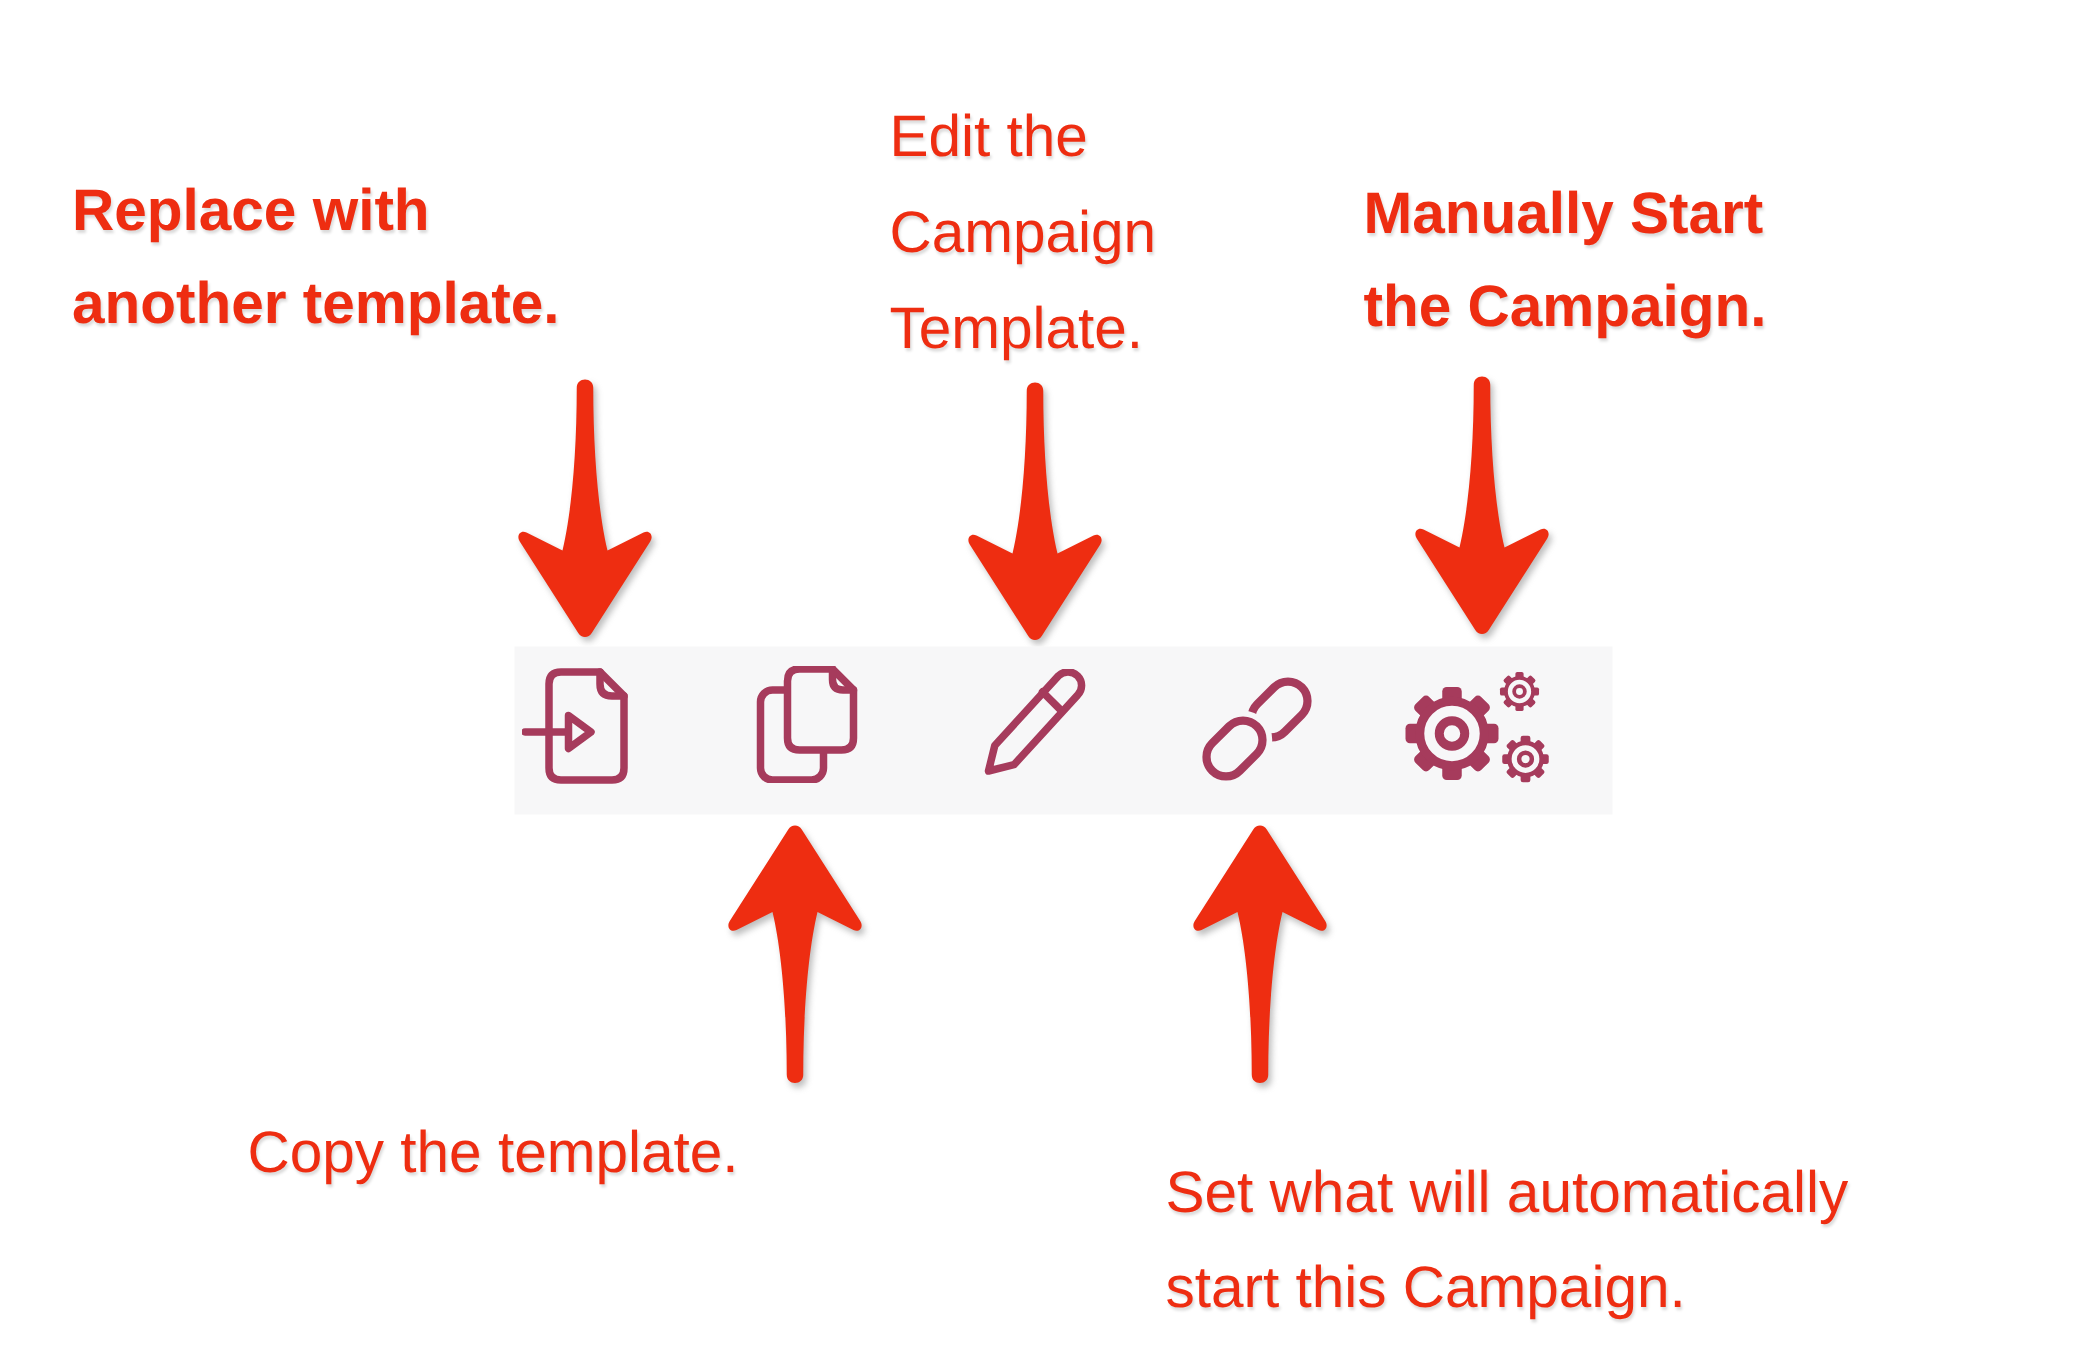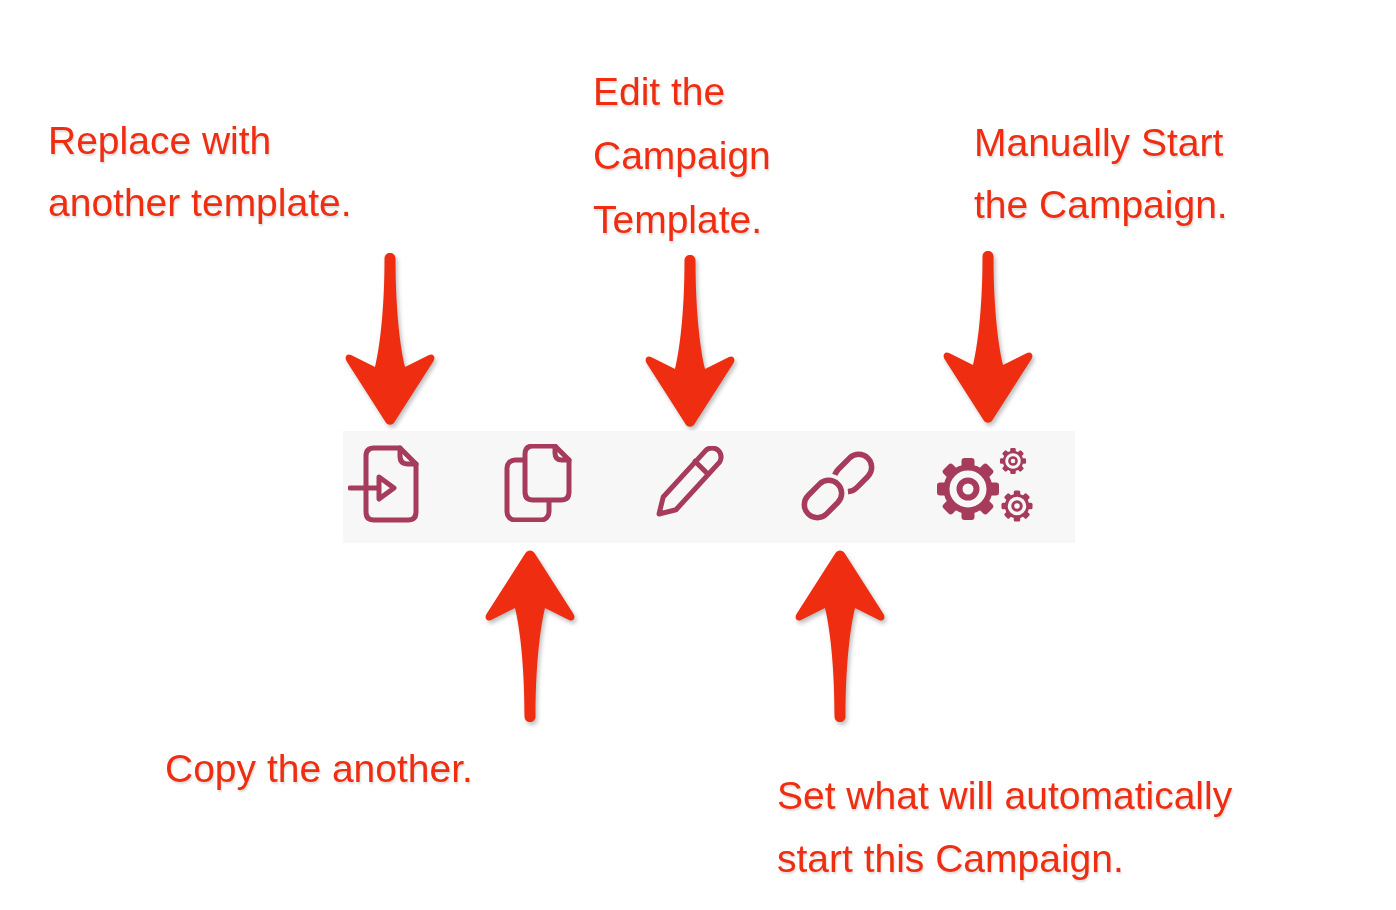--- a/index.html
+++ b/index.html
@@ -9,23 +9,23 @@
   }
   .note{
     position:absolute;
     color:#ee2d11;
     font-size:39px;
     line-height:62px;
     white-space:pre-line;
     text-shadow:1px 2px 2px rgba(0,0,0,0.15);
     font-weight:400;
   }
-  #note-replace{left:48px;top:110px;}
+  #note-replace{left:48px;top:110px;font-weight:bold;}
   #note-edit{left:593px;top:60px;line-height:64px;}
-  #note-manual{left:974px;top:112px;}
+  #note-manual{left:909px;top:112px;font-weight:bold;}
   #note-copy{left:165px;top:738px;}
   #note-auto{left:777px;top:728px;line-height:63px;margin-top:36px;}
 
   .arrow{
     position:absolute;width:100px;height:182px;
     filter:drop-shadow(2px 3px 2px rgba(110,110,110,0.45));
   }
   #arrow-down-1{left:340px;top:250px;}
   #arrow-down-2{left:640px;top:252px;}
   #arrow-down-3{left:938px;top:248px;}
@@ -49,21 +49,21 @@
 
 <div class="canvas">
 
   <div class="note" id="note-replace">Replace with
 another template.</div>
   <div class="note" id="note-edit">Edit the
 Campaign
 Template.</div>
   <div class="note" id="note-manual">Manually Start
 the Campaign.</div>
-  <div class="note" id="note-copy">Copy the another.</div>
+  <div class="note" id="note-copy">Copy the template.</div>
   <div class="note" id="note-auto">Set what will automatically
 start this Campaign.</div>
 
   <svg class="arrow" id="arrow-down-1" viewBox="0 0 100 182">
     <path fill="#ee2d11" d="M50,3 C47,3 44.5,5 44.5,8.5 C44.5,52 41,92 35,117 L11,105 C7,103 4,107 6.5,111 L45.5,172 C47.5,175.5 52.5,175.5 54.5,172 L93.5,111 C96,107 93,103 89,105 L65,117 C59,92 55.5,52 55.5,8.5 C55.5,5 53,3 50,3 Z"></path>
   </svg>
   <svg class="arrow" id="arrow-down-2" viewBox="0 0 100 182">
     <path fill="#ee2d11" d="M50,3 C47,3 44.5,5 44.5,8.5 C44.5,52 41,92 35,117 L11,105 C7,103 4,107 6.5,111 L45.5,172 C47.5,175.5 52.5,175.5 54.5,172 L93.5,111 C96,107 93,103 89,105 L65,117 C59,92 55.5,52 55.5,8.5 C55.5,5 53,3 50,3 Z"></path>
   </svg>
   <svg class="arrow" id="arrow-down-3" viewBox="0 0 100 182">

